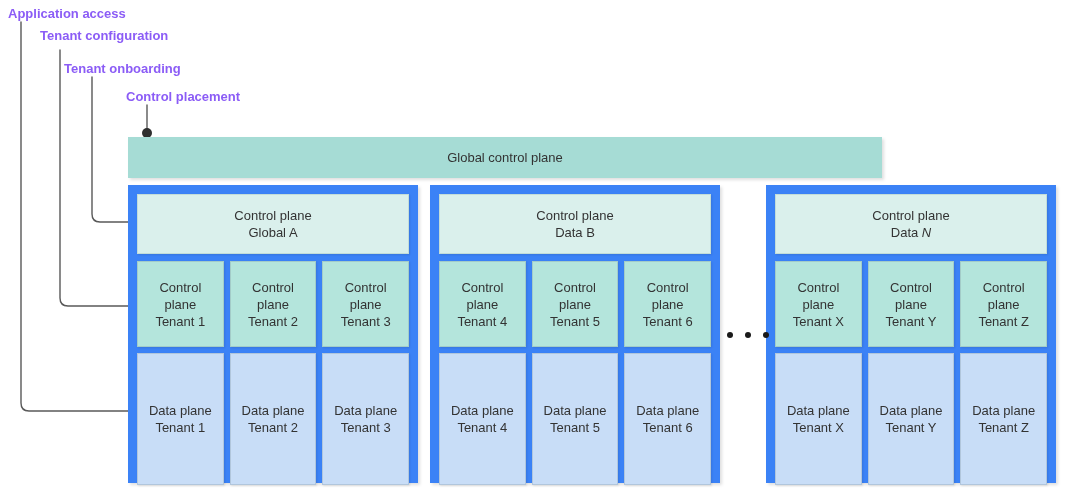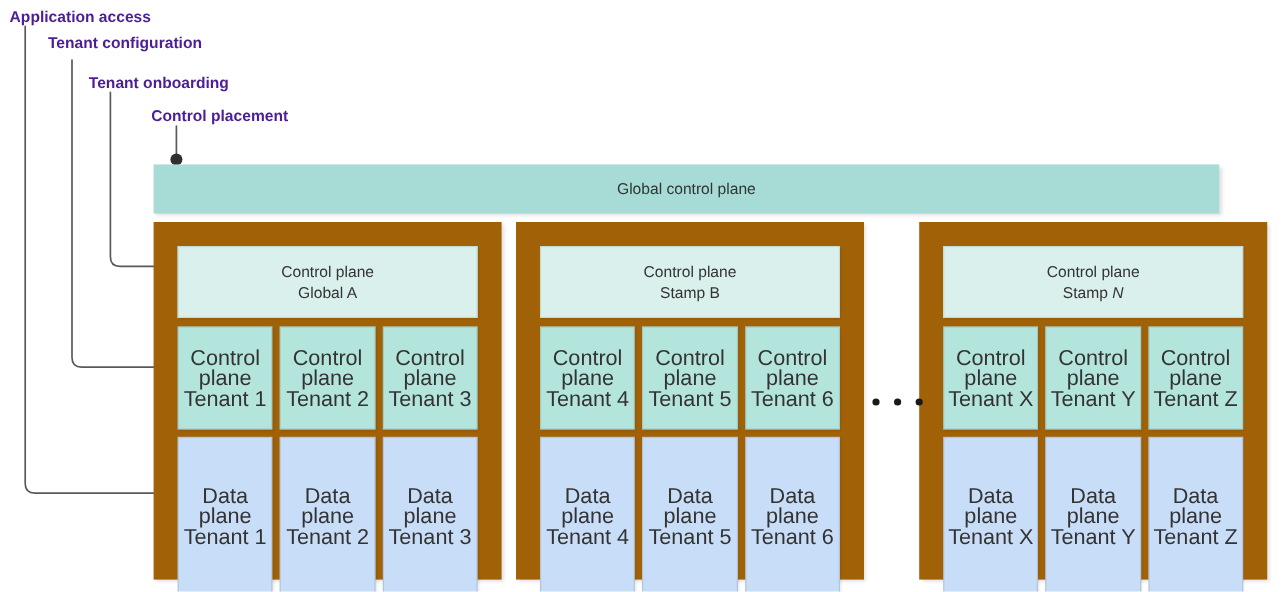--- a/index.html
+++ b/index.html
@@ -24,39 +24,39 @@
     height: 493px;
   }
 
   
   .callout-label {
     position: absolute;
     font-family: "Liberation Sans", sans-serif;
     font-weight: bold;
     font-size: 13px;
     line-height: 15px;
-    color: #4c1d95;
+    color: #8b5cf6;
     white-space: nowrap;
   }
 
   
   #connectors {
     position: absolute;
     left: 0; top: 0;
     width: 1069px;
     height: 493px;
     pointer-events: none;
   }
 
   
   #global-control-plane {
     position: absolute;
     left: 128px;
     top: 137px;
-    width: 888px;
+    width: 754px;
     height: 41px;
     background: #a6dcd5;
     box-shadow: 2px 2px 3px rgba(0,0,0,0.13);
     display: flex;
     align-items: center;
     justify-content: center;
     font-size: 13px;
     color: #333333;
   }
 
@@ -67,24 +67,24 @@
     top: 185px;
     width: 934px;
     height: 300px;
   }
 
   .stamp {
     position: absolute;
     top: 0;
     width: 290px;
     height: 298px;
-    background: #a16207;
+    background: #3b82f6;
     box-shadow: 2px 2px 3px rgba(0,0,0,0.13);
     box-sizing: border-box;
-    padding: 20px;
+    padding: 9px;
   }
   .stamp.stamp-a { left: 0px; }
   .stamp.stamp-b { left: 302px; }
   .stamp.stamp-n { left: 638px; }
 
   .stamp-header {
     height: 60px;
     background: #daf0ec;
     border: 1px solid #c3ddd8;
     box-sizing: border-box;
@@ -112,21 +112,21 @@
   }
 
   .tenant-box {
     box-sizing: border-box;
     border: 1px solid rgba(120,140,150,0.28);
     box-shadow: 1px 1px 2px rgba(0,0,0,0.10);
     display: flex;
     flex-direction: column;
     align-items: center;
     justify-content: center;
-    font-size: 18px;
+    font-size: 13px;
     line-height: 17px;
     color: #333333;
     text-align: center;
   }
   .tenant-box.control {
     background: #b4e5dc;
     height: 86px;
   }
   .tenant-box.data {
     background: #c8ddf7;
@@ -154,21 +154,21 @@
 </style>
 </head>
 <body>
 
 <div id="diagram">
 
   <div class="callout-label" style="left:8px;  top:6px;">Application access</div>
 
   <div class="callout-label" style="left:40px; top:28px;">Tenant configuration</div>
 
-  <div class="callout-label" style="left:74px; top:61px;">Tenant onboarding</div>
+  <div class="callout-label" style="left:64px; top:61px;">Tenant onboarding</div>
 
   <div class="callout-label" style="left:126px; top:89px;">Control placement</div>
 
   <svg id="connectors" viewBox="0 0 1069 493" width="1069" height="493">
     <g fill="none" stroke="#595959" stroke-width="1.4" stroke-linecap="round">
 
       <path d="M21,22 L21,403 Q21,411 29,411 L138,411"></path>
 
       <path d="M60,50 L60,298 Q60,306 68,306 L138,306"></path>
 
@@ -228,21 +228,21 @@
             <span>Data plane</span>
             <span>Tenant 3</span>
           </div>
         </div>
       </div>
     </div>
 
     <div class="stamp stamp-b">
       <div class="stamp-header">
         <span>Control plane</span>
-        <span>Stamp B</span>
+        <span>Data B</span>
       </div>
       <div class="tenant-grid">
         <div class="tenant-col">
           <div class="tenant-box control">
             <span>Control</span>
             <span>plane</span>
             <span>Tenant 4</span>
           </div>
           <div class="tenant-box data">
             <span>Data plane</span>
@@ -270,21 +270,21 @@
             <span>Data plane</span>
             <span>Tenant 6</span>
           </div>
         </div>
       </div>
     </div>
 
     <div class="stamp stamp-n">
       <div class="stamp-header">
         <span>Control plane</span>
-        <span><span>Stamp </span><span class="italic-n">N</span></span>
+        <span><span>Data </span><span class="italic-n">N</span></span>
       </div>
       <div class="tenant-grid">
         <div class="tenant-col">
           <div class="tenant-box control">
             <span>Control</span>
             <span>plane</span>
             <span>Tenant X</span>
           </div>
           <div class="tenant-box data">
             <span>Data plane</span>

